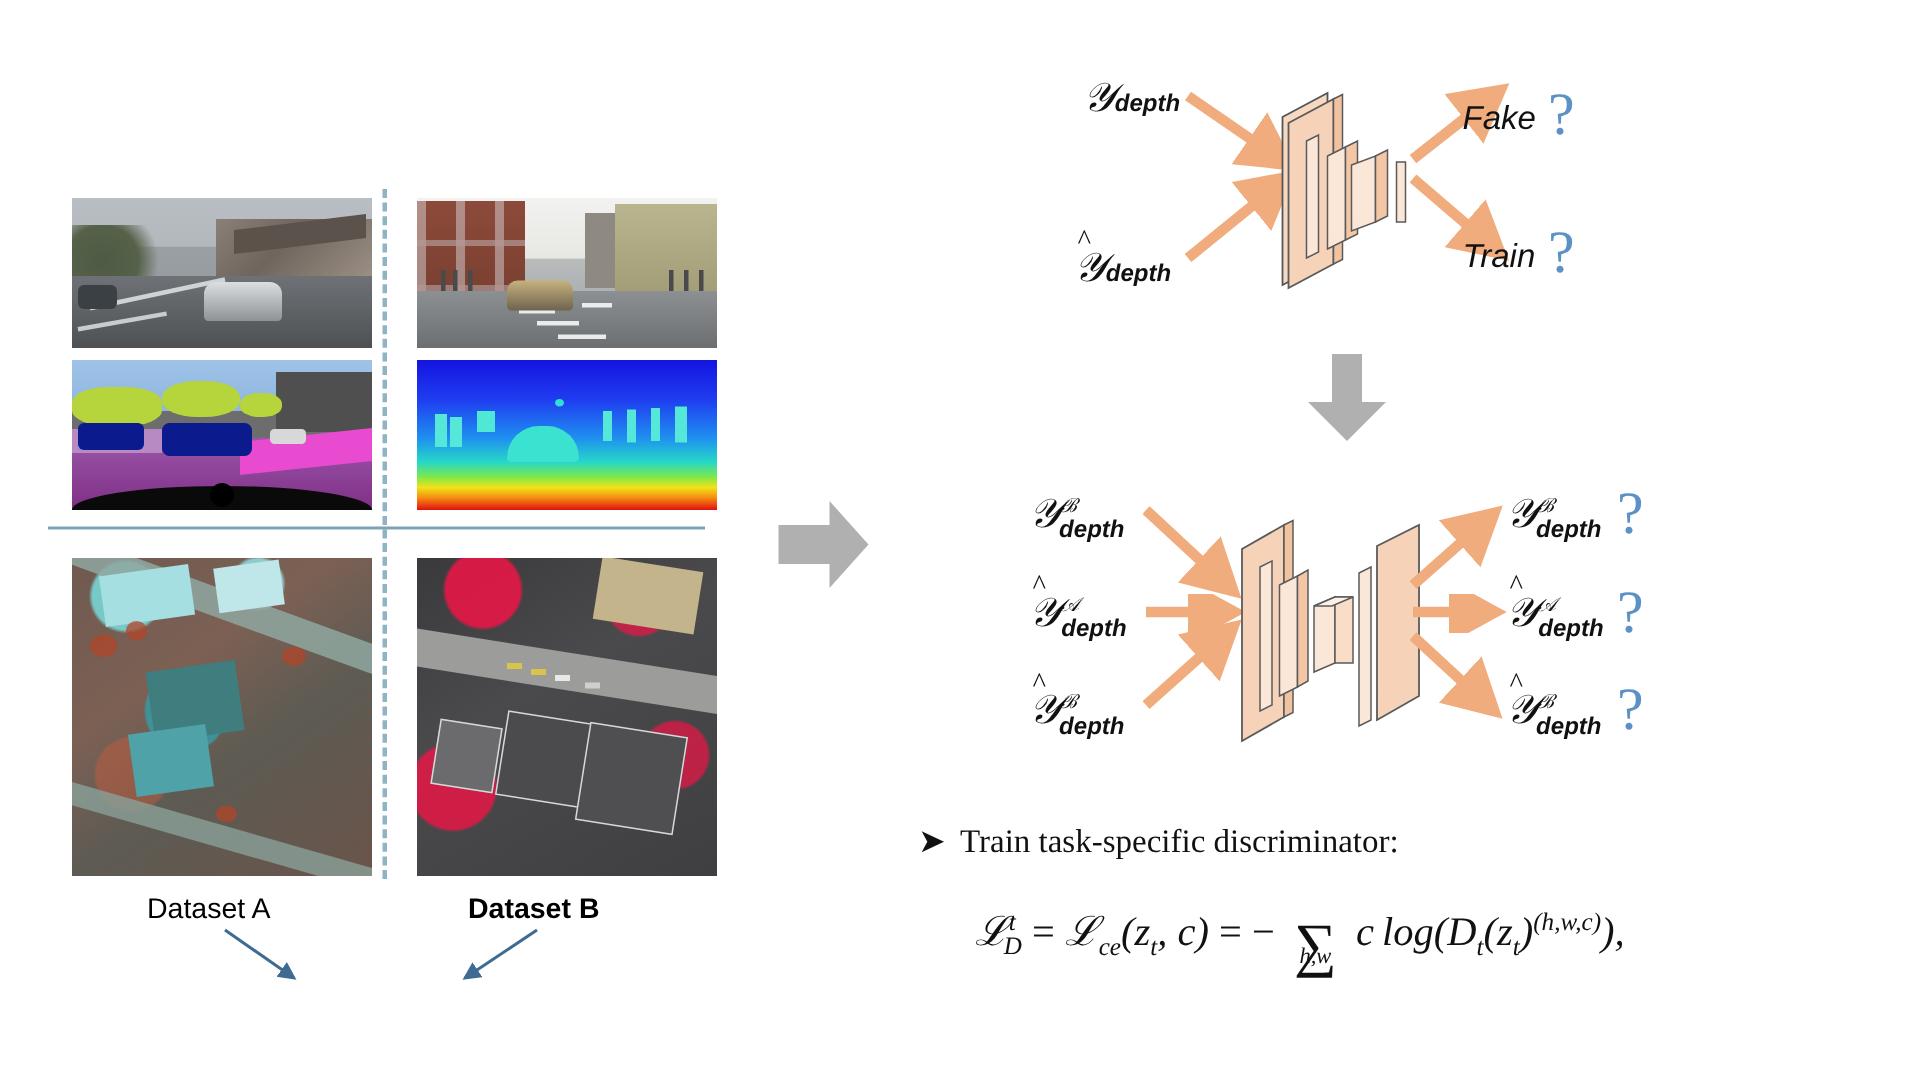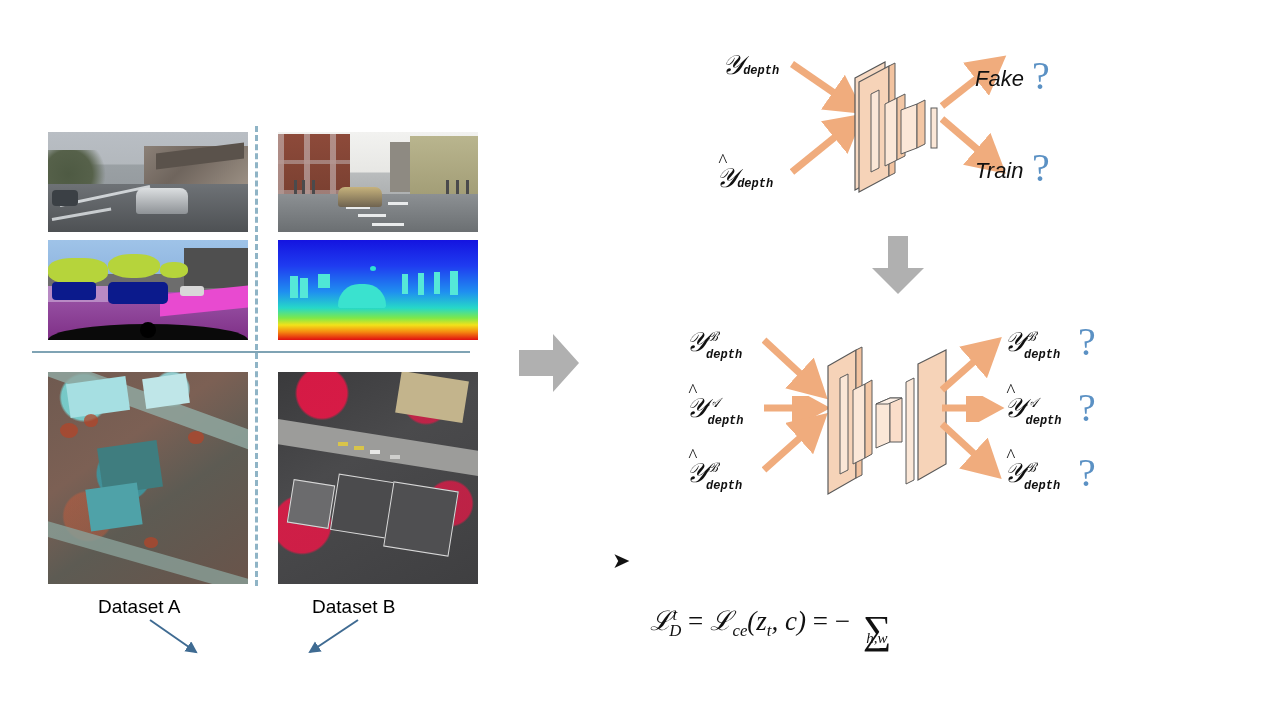--- a/index.html
+++ b/index.html
@@ -150,21 +150,21 @@
 
   
   .ds-label{position:absolute;font-size:19px;color:#000;font-family:"Liberation Sans",sans-serif;}
   .dd-box{position:absolute;left:143px;top:658px;width:218px;height:34px;
     background:#bcd6e8;display:flex;align-items:center;justify-content:center;
     font-size:19px;color:#141414;}
 
   
   .math{font-family:"Liberation Serif", serif;color:#111;position:absolute;white-space:nowrap;}
   .scriptY{font-family:"Liberation Serif",serif;font-style:italic;font-size:27px;}
-  .sub{font-size:12px;font-style:italic;font-weight:bold;font-family:Liberation Mono, monospace;}
+  .sub{font-size:16px;font-style:italic;font-weight:bold;font-family:Liberation Sans, sans-serif;}
   .sup{font-size:13px;font-style:italic;font-family:"Liberation Serif",serif;}
   .qmark{color:#5b91c4;font-size:40px;font-family:"Liberation Serif",serif;}
   .rf{font-size:22px;font-style:italic;font-family:"Liberation Sans",sans-serif;color:#111;}
 
   .bigarrow-r{position:absolute;left:517px;top:330px;width:64px;height:66px;}
   .bigarrow-d{position:absolute;left:868px;top:234px;width:60px;height:62px;}
 
   
   .bullet{position:absolute;left:612px;top:548px;font-size:22px;color:#111;font-family:"Liberation Serif",serif;}
   .bullet-text{position:absolute;left:640px;top:548px;font-size:22px;color:#111;
@@ -267,21 +267,21 @@
       <div class="cars" style="left:38%;top:35%;"></div>
       <div class="cars" style="left:46%;top:37%;background:#e8e8e6;"></div>
       <div class="cars" style="left:56%;top:39%;background:#cfcfcd;"></div>
     </div>
   </div>
 
   <div class="vdash"></div>
   <div class="hline"></div>
 
   <div class="ds-label" style="left:98px;top:596px;">Dataset A</div>
-  <div class="ds-label" style="left:312px;top:596px;">Dataset B</div>
+  <div class="ds-label" style="left:312px;top:596px;font-weight:bold;">Dataset B</div>
 
   <svg style="position:absolute;left:140px;top:618px;width:240px;height:44px;">
     <defs>
       <marker id="ah" markerWidth="7" markerHeight="7" refX="5" refY="3" orient="auto">
         <path d="M0,0 L6,3 L0,6 z" fill="#3f6b92"></path>
       </marker>
     </defs>
     <line x1="10" y1="2" x2="56" y2="34" stroke="#3f6b92" stroke-width="2" marker-end="url(#ah)"></line>
     <line x1="218" y1="2" x2="170" y2="34" stroke="#3f6b92" stroke-width="2" marker-end="url(#ah)"></line>
   </svg>
@@ -402,30 +402,34 @@
     <span style="position:relative;display:inline-block;"><span style="position:absolute;left:2px;top:-13px;font-size:19px;">^</span>𝒴</span><span class="sup" style="position:relative;top:-10px;">𝒜</span><span class="sub" style="position:relative;left:-12px;top:7px;">depth</span>
   </div>
   <div class="qmark" style="position:absolute;left:1078px;top:384px;">?</div>
 
   <div class="math scriptY" style="left:1004px;top:458px;">
     <span style="position:relative;display:inline-block;"><span style="position:absolute;left:2px;top:-13px;font-size:19px;">^</span>𝒴</span><span class="sup" style="position:relative;top:-10px;">ℬ</span><span class="sub" style="position:relative;left:-12px;top:7px;">depth</span>
   </div>
   <div class="qmark" style="position:absolute;left:1078px;top:449px;">?</div>
 
   <div class="bullet">➤</div>
+  <div class="bullet-text">Train task-specific discriminator:</div>
 
   <div class="formula">
     <span class="cal">
       <span>ℒ</span><sup class="s">t</sup><sub class="s" style="margin-left:-8px;">D</sub>
     </span>
     <span>=</span>
     <span class="cal">
       <span>ℒ</span><sub class="s">ce</sub><span>(z</span><sub class="s">t</sub><span>, c)</span>
     </span>
     <span>=</span>
     <span>−</span>
     <span class="sigwrap">
       <span class="sigma">∑</span>
       <span class="sigsub">h,w</span>
     </span>
+    <span class="cal">
+      <span>c</span> <span>log(D</span><sub class="s">t</sub><span>(z</span><sub class="s">t</sub><span>)</span><sup class="s">(h,w,c)</sup><span>),</span>
+    </span>
   </div>
 
 </div>
 
 </body></html>

